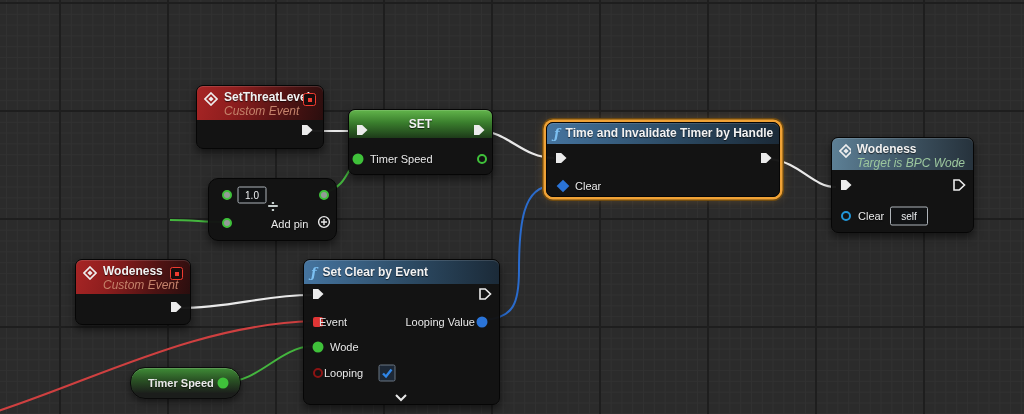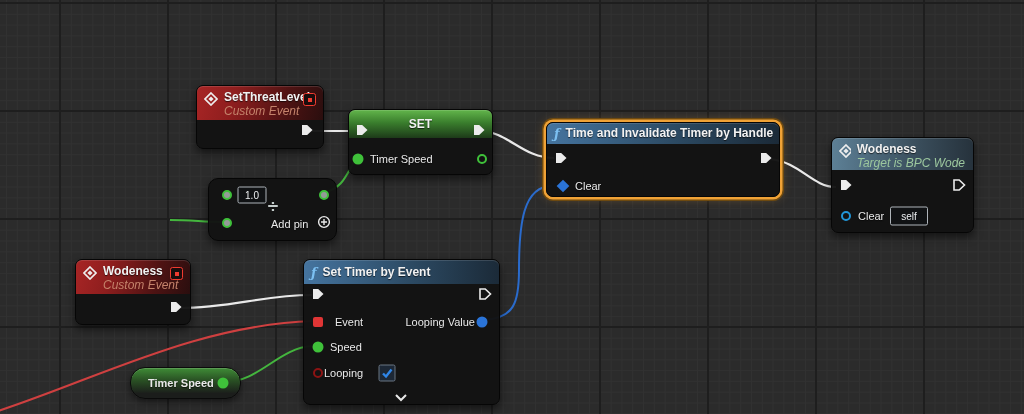--- a/index.html
+++ b/index.html
@@ -168,34 +168,34 @@
       <span class="badge"></span>
     </div>
     <span class="exec" style="left:100px;top:49px"><svg width="14" height="14">
           <path d="M2 2 h5.2 L12.5 7 L7.2 12 H2 Z" fill="#ebebeb"></path>
         </svg></span>
   </div>
 
   <div class="node" style="left:303px;top:259px;width:195px;height:144px">
     <div class="hdr hdr-blue" style="height:24px">
       <span class="ficon">ƒ</span>
-      <div class="title">Set Timer by Event</div>
+      <div class="title">Set Clear by Event</div>
     </div>
     <span class="exec" style="left:14px;top:36px"><svg width="14" height="14">
           <path d="M2 2 h5.2 L12.5 7 L7.2 12 H2 Z" fill="#ebebeb"></path>
         </svg></span>
     <span class="exec" style="left:181px;top:36px"><svg width="14" height="14">
           <path d="M2 2 h5.2 L12.5 7 L7.2 12 H2 Z" fill="none" stroke="#ebebeb" stroke-width="1.6"></path>
         </svg></span>
     <span class="pin pin-square" style="left:14px;top:62px"></span>
-    <span class="plabel" style="left:31px;top:62px">Event</span>
+    <span class="plabel" style="left:15px;top:62px">Event</span>
     <span class="plabel" style="right:24px;top:62px">Looping Value</span>
     <span class="pin pin-circle blue" style="left:178px;top:62px"></span>
     <span class="pin pin-circle green" style="left:14px;top:87px"></span>
-    <span class="plabel" style="left:26px;top:87px">Speed</span>
+    <span class="plabel" style="left:26px;top:87px">Wode</span>
     <span class="pin pin-ring ring-bool" style="left:14px;top:113px"></span>
     <span class="plabel" style="left:20px;top:113px">Looping</span>
     <span class="ui chk" style="left:83px;top:113px">
         <svg width="13" height="13">
           <polyline points="2.5,7 5.5,10 11,3" fill="none" stroke="#2f86e8" stroke-width="2.4"></polyline>
         </svg>
       </span>
     <span class="ui" style="left:97px;top:137px"><svg width="14" height="8">
           <polyline points="2,1 7,6 12,1" fill="none" stroke="#e8e8e8" stroke-width="2"></polyline>
         </svg></span>

